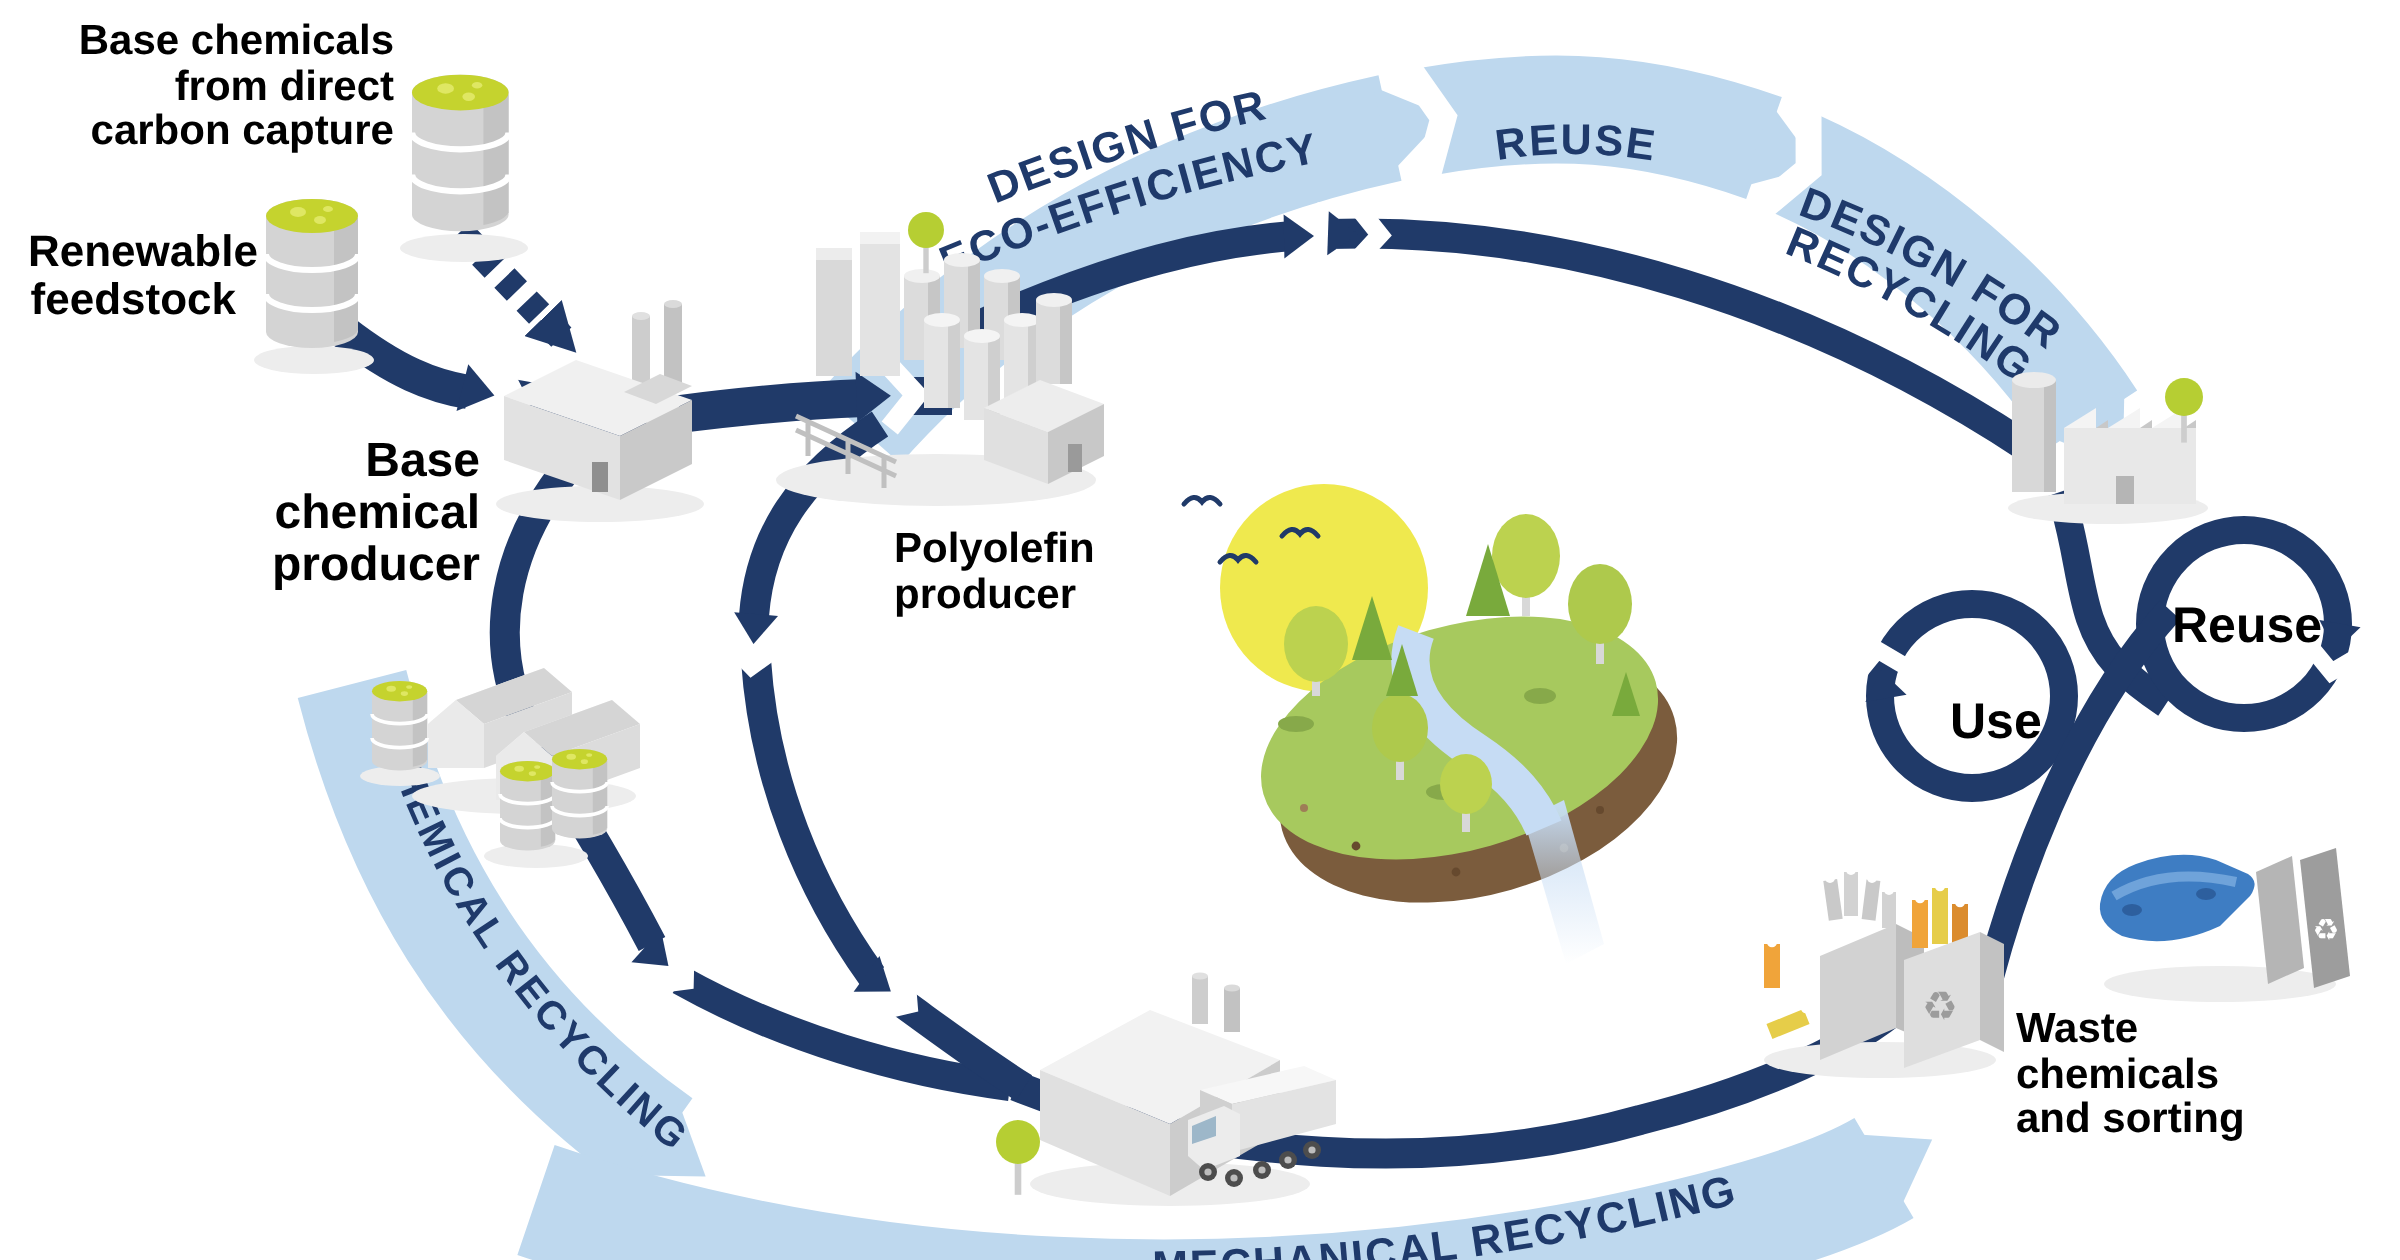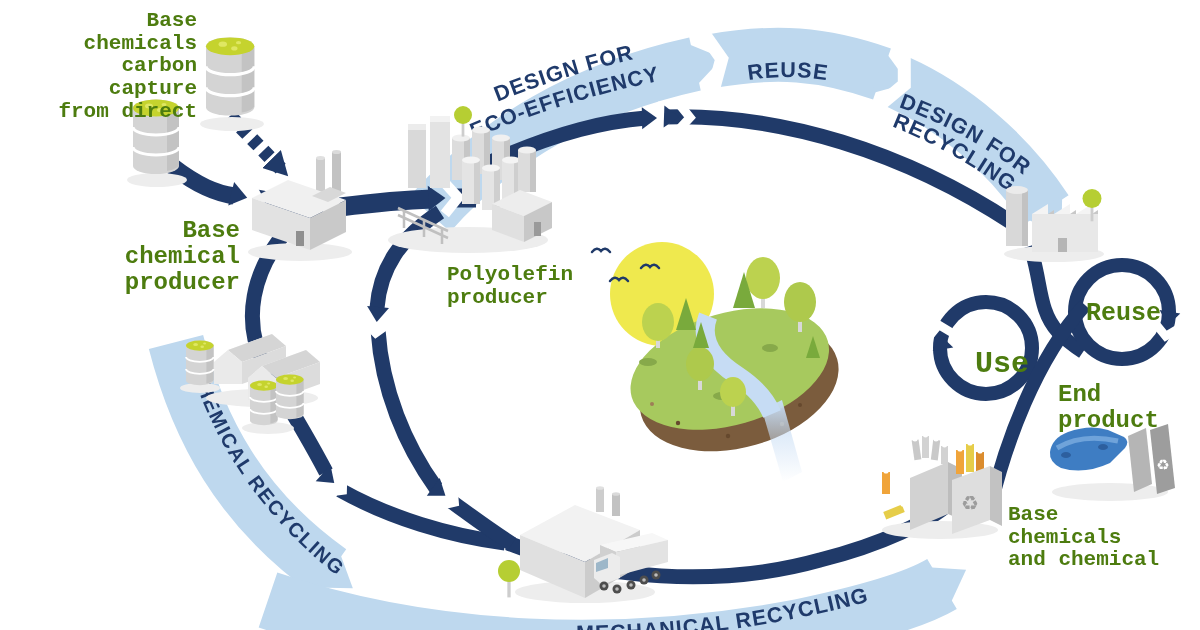--- a/index.html
+++ b/index.html
@@ -1,19 +1,19 @@
 <!DOCTYPE html>
 <html><head>
 <meta charset="utf-8">
 <style>
   html,body{margin:0;padding:0;background:#fff;}
   .stage{position:relative;width:1200px;height:630px;overflow:hidden;background:#fff;
          font-family:"Liberation Sans",sans-serif;}
   .stage svg{position:absolute;left:0;top:0;}
-  .lbl{position:absolute;color:#4d7c0f;font-weight:bold;line-height:1.08;font-family:Liberation Mono, monospace;}
+  .lbl{position:absolute;color:#000000;font-weight:bold;line-height:1.08;}
   .r{text-align:right;}
   .bt{font-weight:bold;font-size:21.5px;fill:#1f3a6b;letter-spacing:1px;
       font-family:"Liberation Sans",sans-serif;}
   .bt3{font-weight:bold;font-size:20px;fill:#1f3a6b;letter-spacing:1.5px;
       font-family:"Liberation Sans",sans-serif;}
   .recy{font-family:"DejaVu Sans",sans-serif;font-weight:bold;}
 </style>
 </head>
 <body>
 
@@ -371,33 +371,36 @@
 
 <g>
   <use xlink:href="#tree" href="#tree" transform="translate(463,124) scale(0.9)"></use>
   <use xlink:href="#tree" href="#tree" transform="translate(1092,208) scale(0.95)"></use>
   <use xlink:href="#tree" href="#tree" transform="translate(509,582) scale(1.1)"></use>
 </g>
 </svg>
 
 <div class="lbl r" style="left:35px;top:10px;width:162px;font-size:21px">
   <div>Base chemicals</div>
+  <div>from direct</div>
   <div>carbon capture</div>
-  <div>from direct</div>
+</div>
+<div class="lbl r" style="left:14px;top:114px;width:104px;font-size:22px">
+  <div>Renewable</div>
+  <div>feedstock</div>
 </div>
 <div class="lbl r" style="left:100px;top:218px;width:140px;font-size:24px">
   <div>Base chemical</div>
   <div>producer</div>
 </div>
 <div class="lbl" style="left:447px;top:264px;font-size:21px">
   <div>Polyolefin</div>
   <div>producer</div>
 </div>
-<div class="lbl" style="left:975px;top:348px;font-size:30px">Use</div>
+<div class="lbl" style="left:975px;top:348px;font-size:25px">Use</div>
 <div class="lbl" style="left:1086px;top:300px;font-size:25px">Reuse</div>
-<div class="lbl" style="left:1058px;top:382px;font-size:24px">End product</div>
 <div class="lbl" style="left:1008px;top:504px;font-size:21px">
-  <div>Base</div>
+  <div>Waste</div>
   <div>chemicals</div>
-  <div>and chemical</div>
+  <div>and sorting</div>
 </div>
 
 </div>
 
 </body></html>

